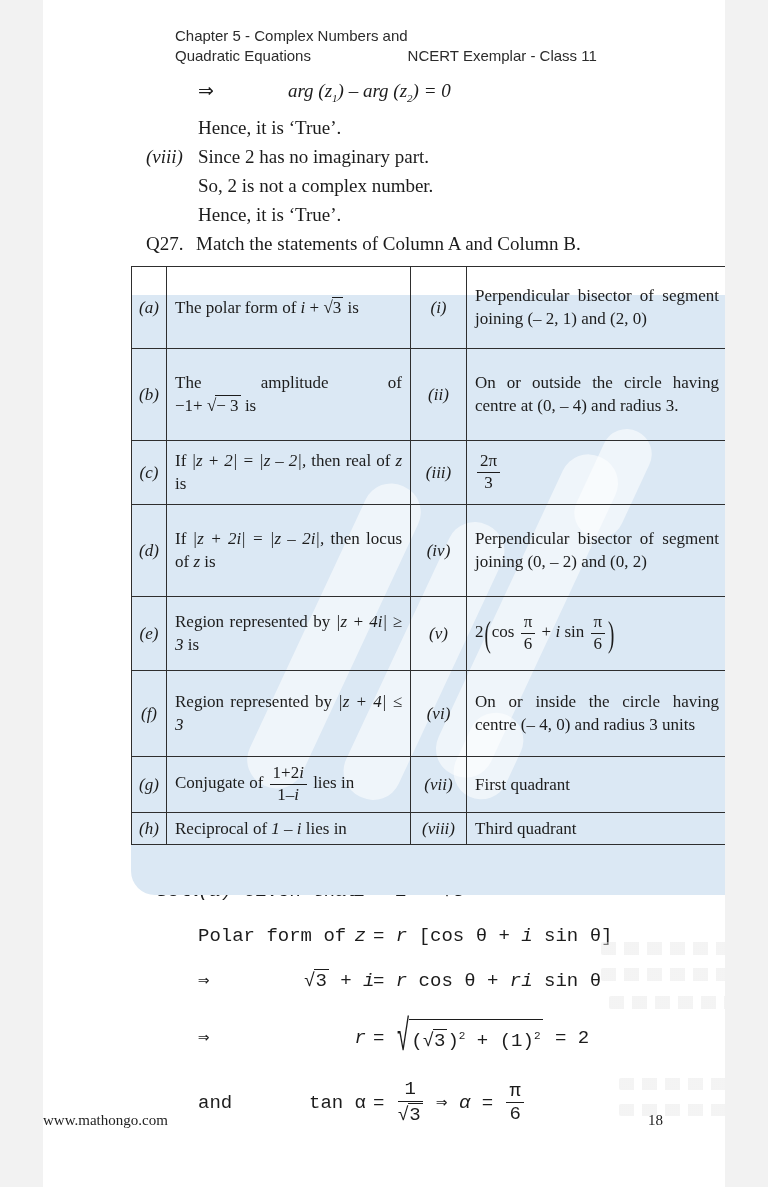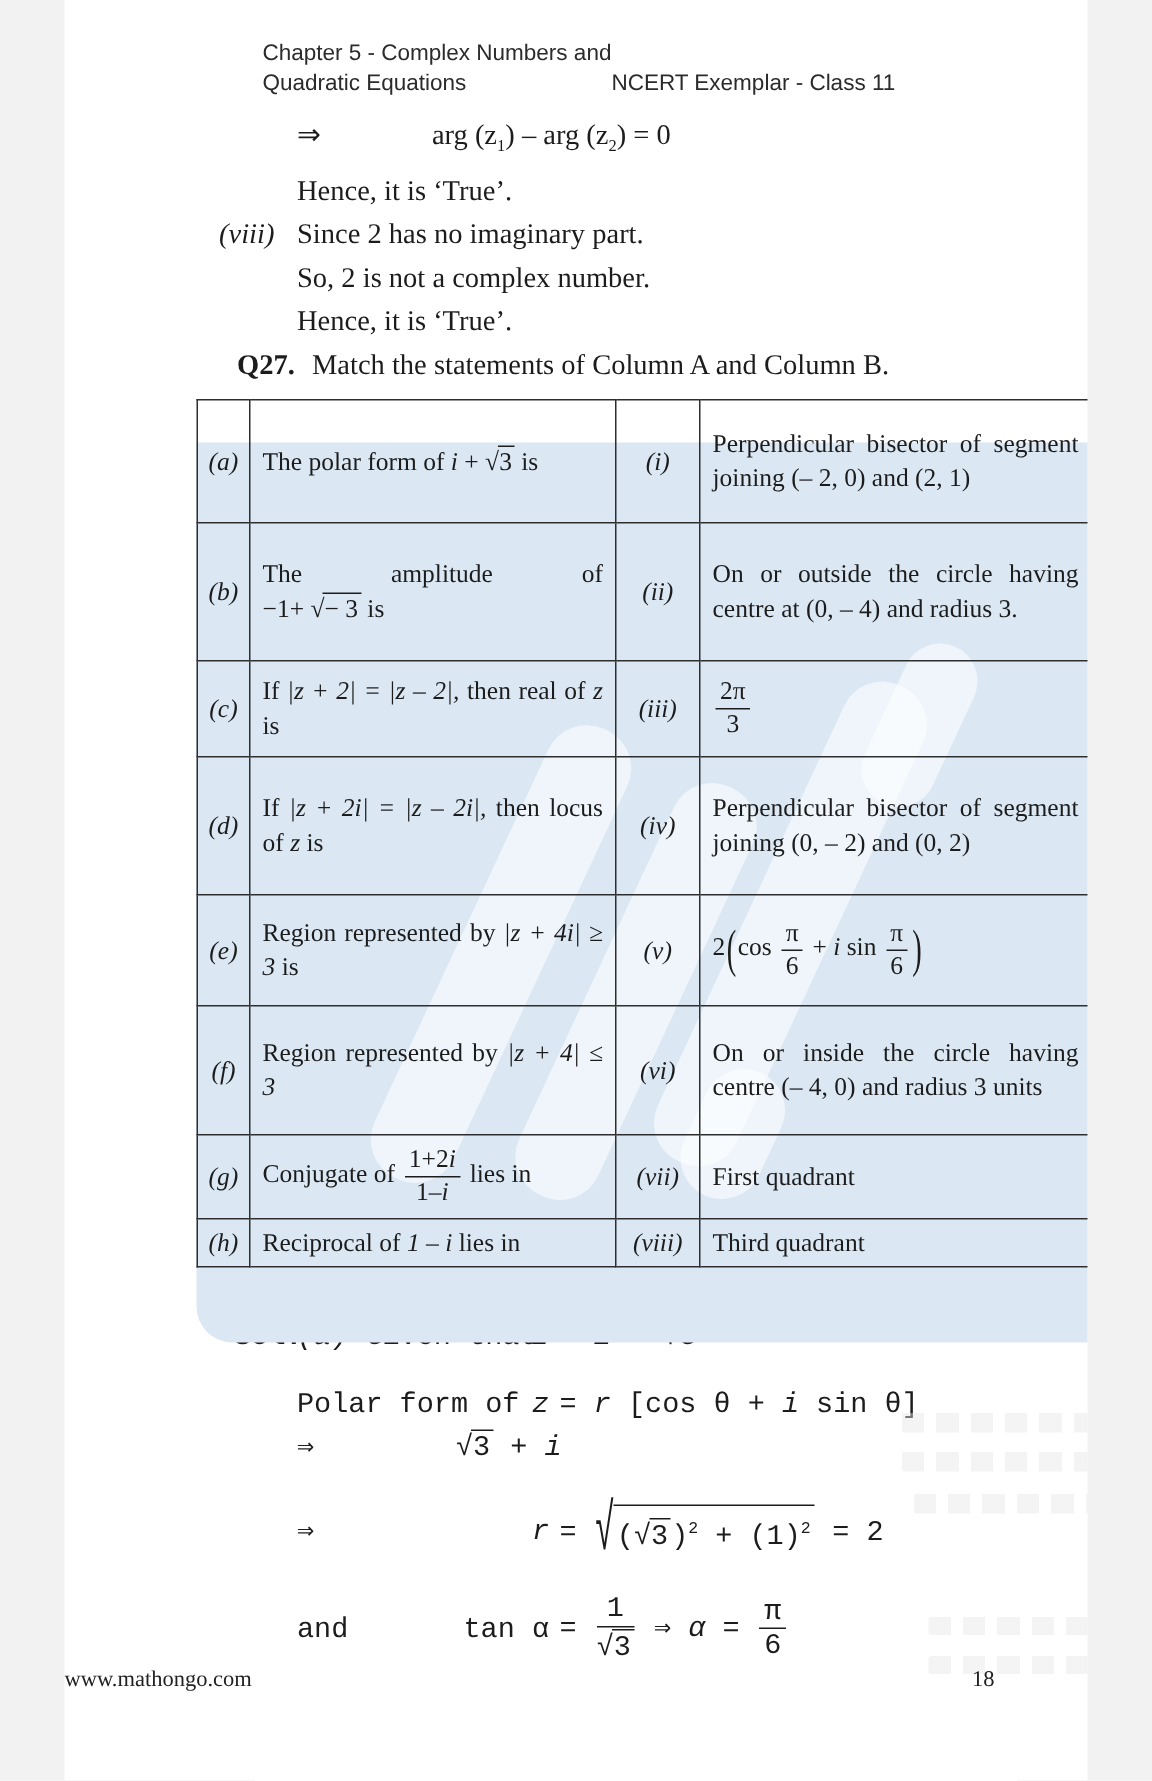--- a/index.html
+++ b/index.html
@@ -9,26 +9,26 @@
   
   .hdr{position:absolute;top:26px;left:132px;right:136px;display:flex;
        justify-content:space-between;align-items:flex-end;
        font-family:"Liberation Sans",sans-serif;font-size:15px;line-height:20px;color:#2b2b2b;}
   .hdr-left div{white-space:nowrap;}
   .hdr-right{white-space:nowrap;}
 
   
   .intro{margin:76px 0 0 0;font-size:19px;line-height:29px;}
   .arg{margin-left:155px;}
-  .arg .fwrap{margin-left:74px;}
+  .arg .fwrap{margin-left:74px;font-style:italic;}
   .hence{margin-left:155px;}
   .vrow{display:flex;margin-left:103px;}
   .vlbl{width:52px;font-style:italic;flex:0 0 52px;}
   .qrow{display:flex;margin-left:103px;}
-  .qlbl{width:50px;font-weight:bold;flex:0 0 50px;margin-left:12px;}
+  .qlbl{width:50px;font-weight:normal;flex:0 0 50px;}
   sub{font-size:11px;}
   sup{font-size:11px;}
 
   
   .table-wrap{position:relative;margin:8px 0 0 88px;width:596px;z-index:0;}
   .tblob{position:absolute;left:0;top:29px;right:-26px;bottom:-50px;
          background:#dbe8f4;border-radius:0 30px 30px 24px;z-index:-2;}
   .stripe{position:absolute;background:#ffffff;opacity:.55;border-radius:28px;
           transform:rotate(25deg);z-index:-1;}
   .s1{left:174px;top:205px;width:58px;height:330px;}
@@ -126,21 +126,21 @@
           <col style="width:244px">
           <col style="width:56px">
           <col style="width:261px">
         </colgroup>
       <tbody>
 
       <tr class="r82">
         <td class="lab"><i>(a)</i></td>
         <td class="cA"><span>The polar form of </span><i>i</i><span> + </span><span class="sqrt"><span class="rad">√</span><span class="bar">3</span></span><span> is</span></td>
         <td class="lab"><i>(i)</i></td>
-        <td class="cB">Perpendicular bisector of segment joining (– 2, 0) and (2, 1)</td>
+        <td class="cB">Perpendicular bisector of segment joining (– 2, 1) and (2, 0)</td>
       </tr>
 
       <tr class="r92">
         <td class="lab"><i>(b)</i></td>
         <td class="cA">
           <div class="jlast">The amplitude of</div>
           <div><span>−1+ </span><span class="sqrt"><span class="rad">√</span><span class="bar">− 3</span></span><span> is</span></div>
         </td>
         <td class="lab"><i>(ii)</i></td>
         <td class="cB">On or outside the circle having centre at (0, – 4) and radius 3.</td>
@@ -203,20 +203,21 @@
       <span></span>
       <span class="sol-lbl">Polar form of</span>
       <span class="sol-lhs"><i>z</i></span>
       <span class="sol-rhs"><span>= </span><i>r </i><span>[cos θ + </span><i>i</i><span> sin θ]</span></span>
     </div>
 
     <div class="sol-row">
       <span></span>
       <span class="sol-lbl">⇒</span>
       <span class="sol-lhs"><span class="sqrt"><span class="rad">√</span><span class="bar">3</span></span><span> + </span><i>i</i></span>
+      <span class="sol-rhs"><span>= </span><i>r</i><span> cos θ + </span><i>ri</i><span> sin θ</span></span>
     </div>
 
     <div class="sol-row l4">
       <span></span>
       <span class="sol-lbl">⇒</span>
       <span class="sol-lhs"><i>r</i></span>
       <span class="sol-rhs"><span>= </span><span class="bigsqrt"><span class="rad2">√</span><span class="bar2"><span>(</span><span class="sqrt"><span class="rad">√</span><span class="bar">3</span></span><span>)</span><sup>2</sup><span> + (1)</span><sup>2</sup></span></span><span> = 2</span></span>
     </div>
 
     <div class="sol-row l5">

